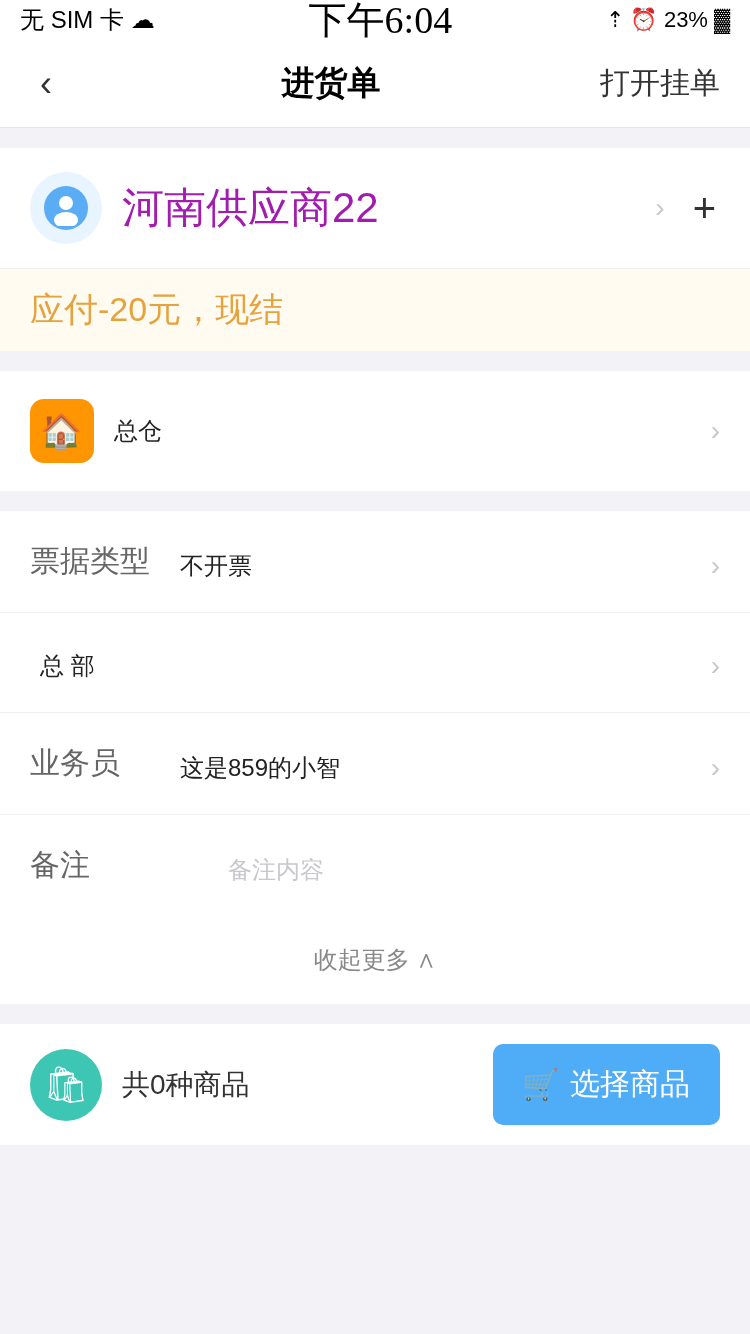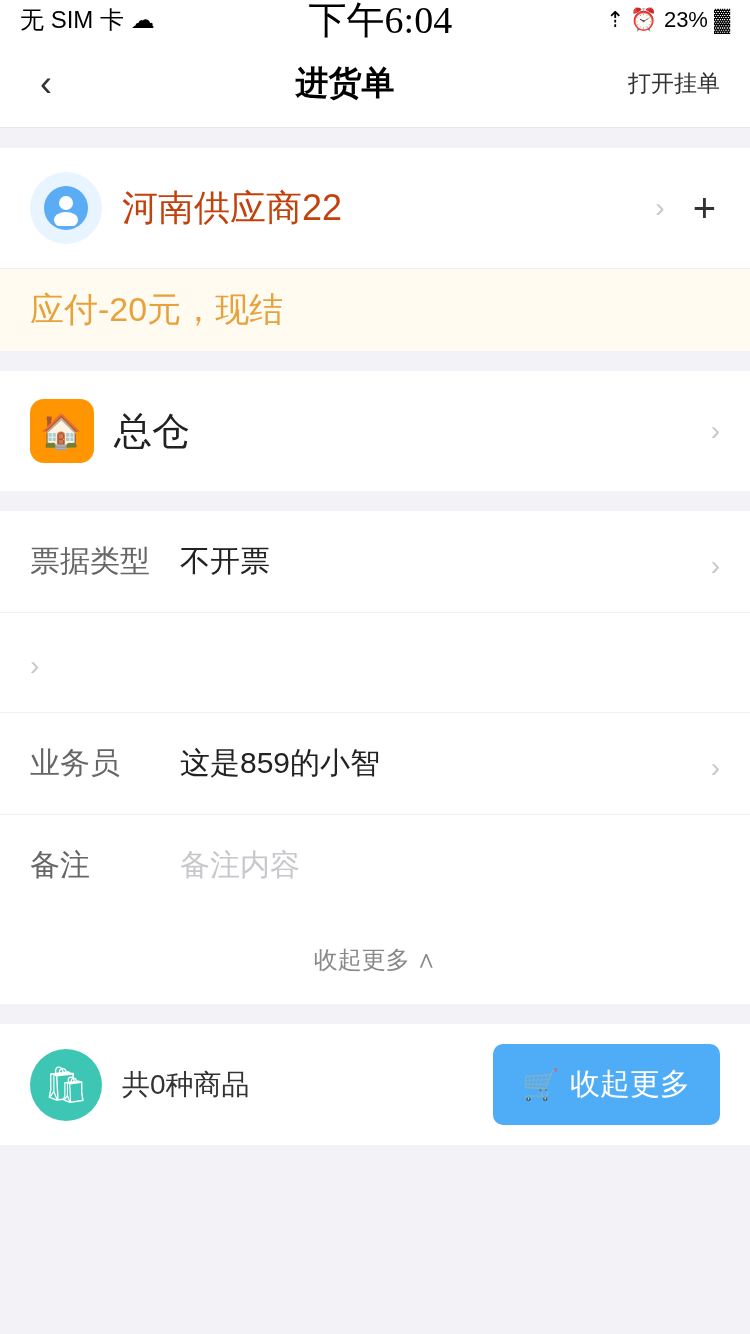--- a/index.html
+++ b/index.html
@@ -46,21 +46,21 @@
       color: #333;
       cursor: pointer;
       padding: 10px;
     }
     .nav-title {
       font-size: 33px;
       font-weight: 600;
       color: #000;
     }
     .nav-action {
-      font-size: 23px;
+      font-size: 30px;
       color: #333;
       cursor: pointer;
     }
 
     
     .section-gap {
       height: 20px;
       background: #f2f2f7;
     }
 
@@ -95,22 +95,22 @@
       border-radius: 50%;
       background: #5aacf5;
       display: flex;
       align-items: center;
       justify-content: center;
       color: #fff;
       font-size: 26px;
     }
     .supplier-name {
       flex: 1;
-      font-size: 36px;
-      color: #c2410c;
+      font-size: 42px;
+      color: #a21caf;
     }
     .chevron {
       color: #c7c7cc;
       font-size: 28px;
       margin-right: 24px;
     }
     .plus-btn {
       font-size: 40px;
       color: #333;
       padding: 0 4px;
@@ -145,51 +145,51 @@
       justify-content: center;
       margin-right: 20px;
       flex-shrink: 0;
     }
     .row-icon-inner {
       font-size: 34px;
       color: #fff;
     }
     .row-label {
       flex: 1;
-      font-size: 38px;
+      font-size: 24px;
       color: #222;
     }
     .row-chevron {
       color: #c7c7cc;
       font-size: 28px;
     }
 
     
     .form-section {
       background: #fff;
       margin: 0;
     }
     .form-row {
       display: flex;
       align-items: flex-end;
       padding: 30px 30px;
       border-bottom: 1px solid #f0f0f0;
       cursor: pointer;
       min-height: 100px;
     }
-    .form-row:last-child { border-bottom: none; }
+    .form-row:last-child { border-bottom: none; gap: 48px; }
     .form-key {
       font-size: 30px;
       color: #666;
       width: 140px;
       flex-shrink: 0;
     }
     .form-value {
       flex: 1;
-      font-size: 30px;
+      font-size: 24px;
       color: #222;
       padding-left: 10px;
     }
     .form-value.placeholder {
       color: #c7c7cc;
     }
     .form-chevron {
       color: #c7c7cc;
       font-size: 28px;
     }
@@ -310,20 +310,21 @@
 
 <div class="form-section">
 
   <div class="form-row">
     <div class="form-key">票据类型</div>
     <div class="form-value">不开票</div>
     <div class="form-chevron">›</div>
   </div>
 
   <div class="form-row">
+    <div class="form-value">总 部</div>
     <div class="form-chevron">›</div>
   </div>
 
   <div class="form-row">
     <div class="form-key">业务员</div>
     <div class="form-value">这是859的小智</div>
     <div class="form-chevron">›</div>
   </div>
 
   <div class="form-row">
@@ -338,17 +339,17 @@
 
 <div class="section-gap"></div>
 
 <div class="bottom-bar">
   <div class="product-icon-wrap">
     <span class="product-icon-inner">🛍</span>
   </div>
   <div class="product-count">共0种商品</div>
   <button class="select-goods-btn">
     <span>🛒</span>
-    <span>收起更多</span>
+    <span>选择商品</span>
   </button>
 </div>
 
 <div class="page-bg"></div>
 
 </body></html>

